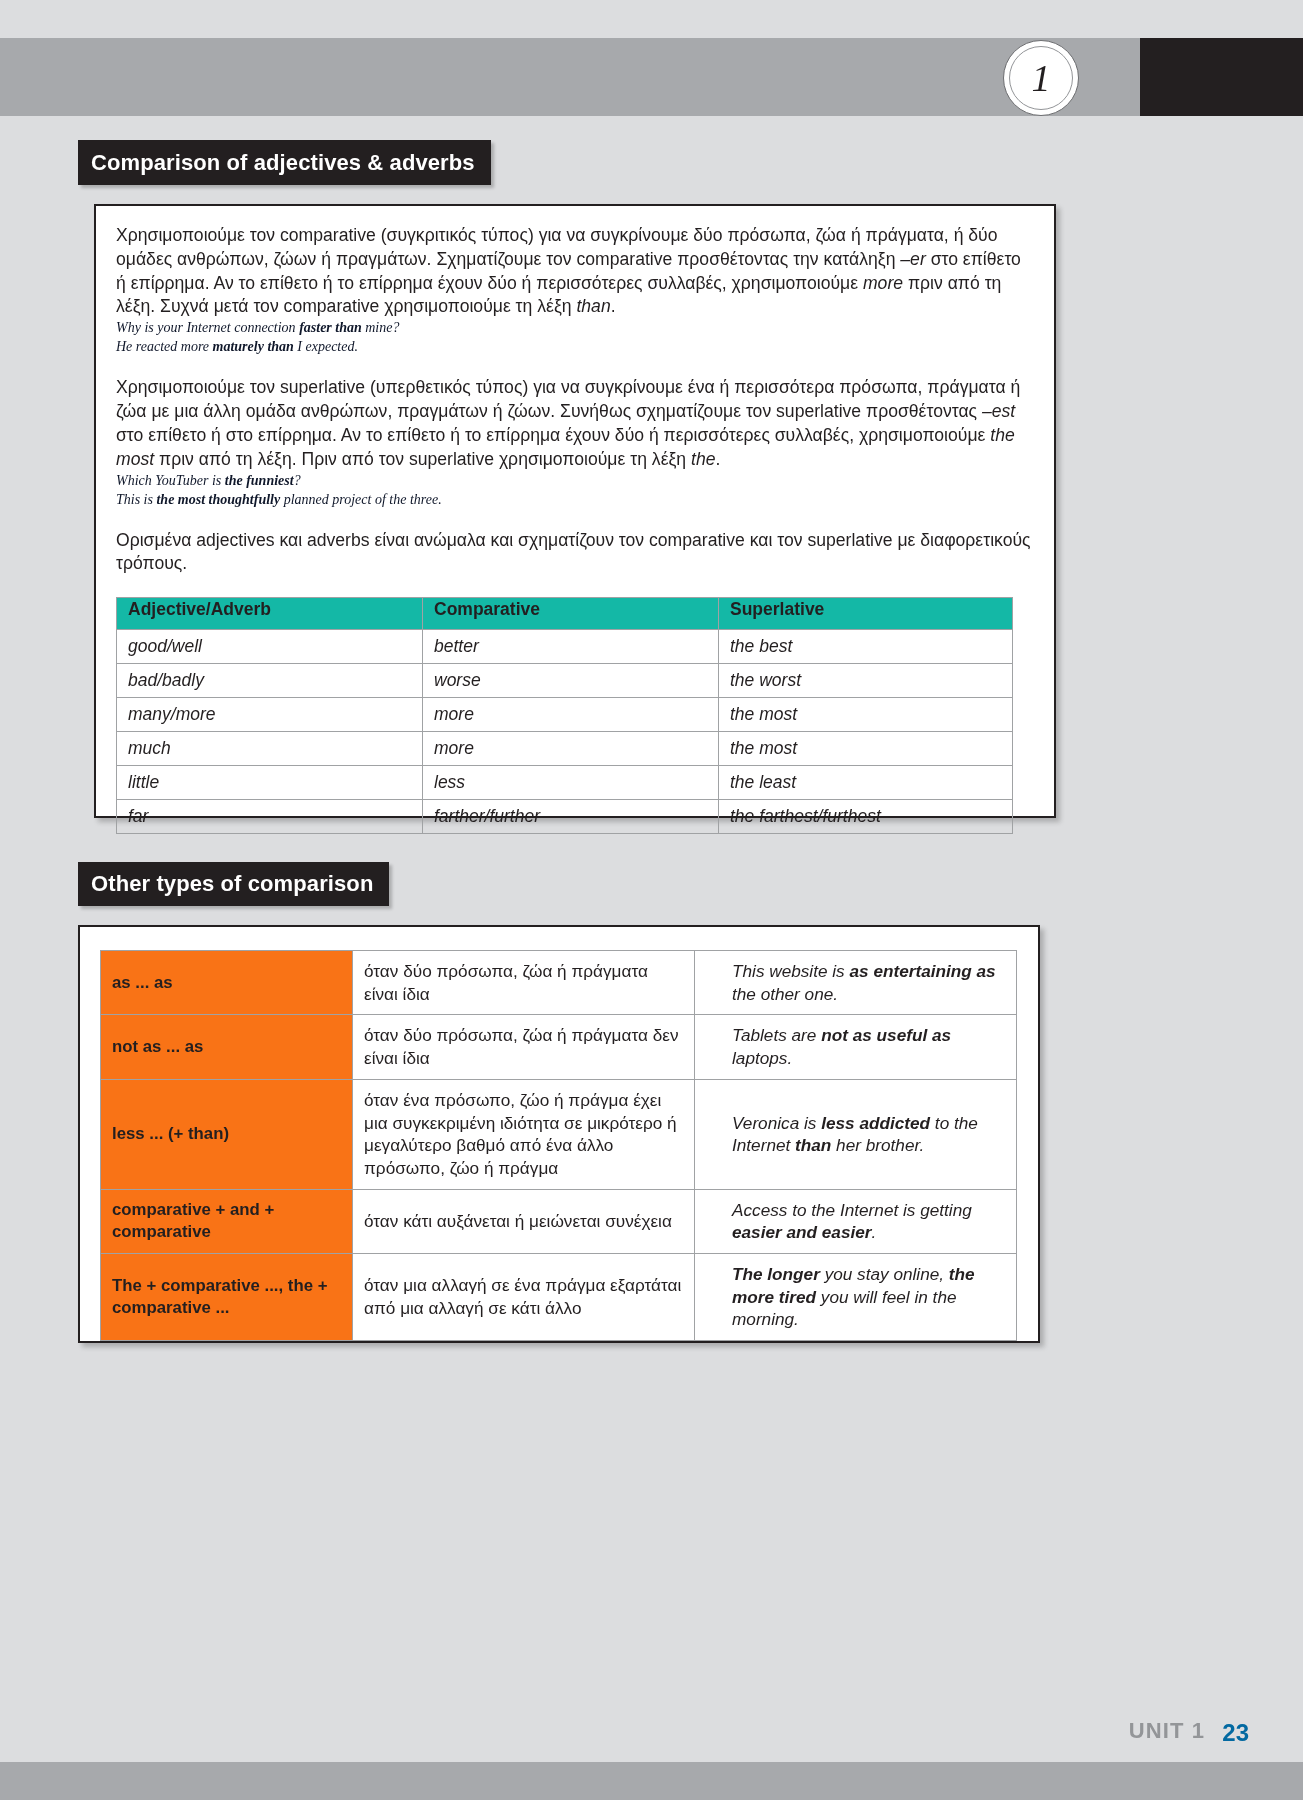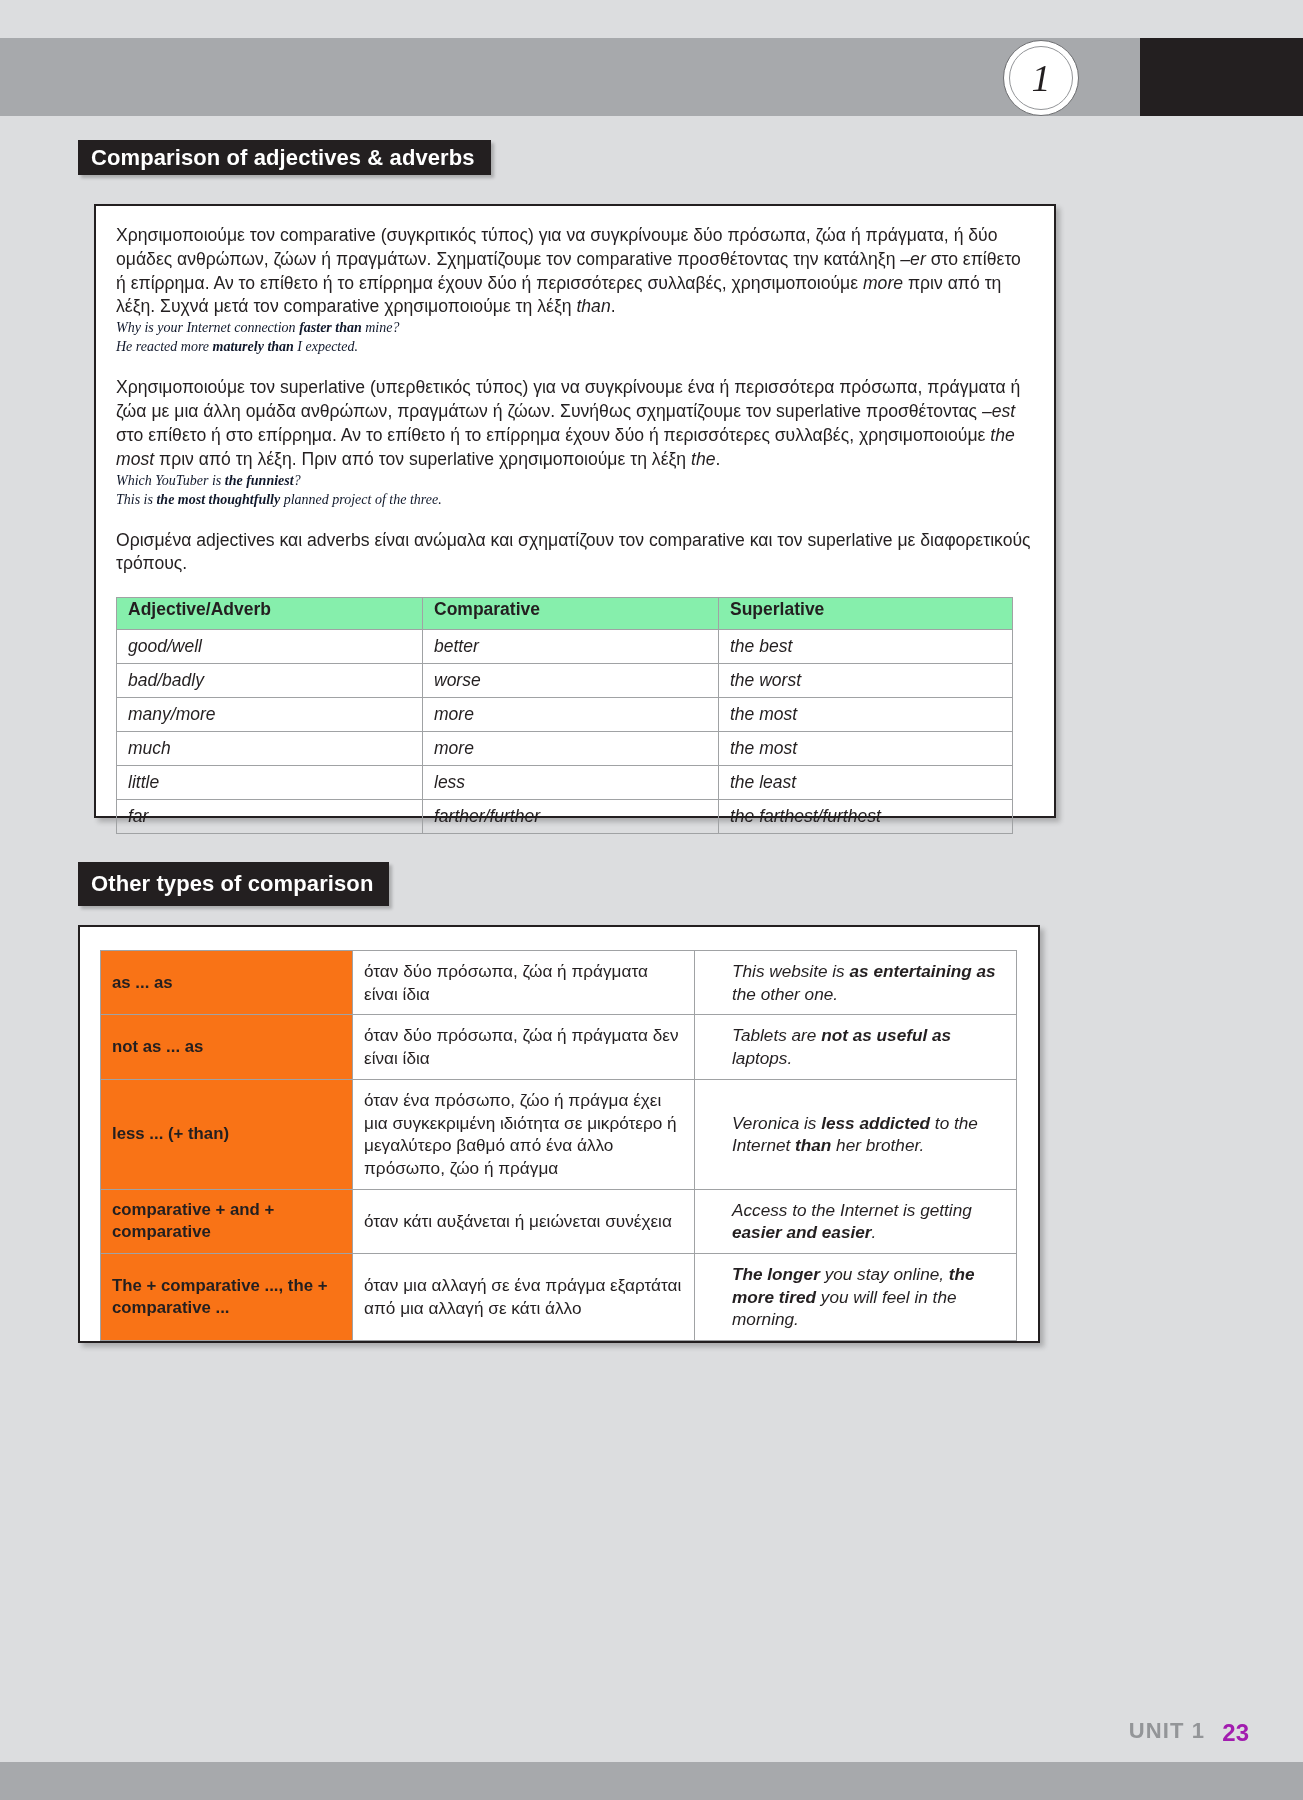--- a/index.html
+++ b/index.html
@@ -63,21 +63,21 @@
     position: absolute;
     background: #231f20;
     color: #ffffff;
     font-weight: bold;
     letter-spacing: .1px;
     display: flex;
     align-items: center;
     padding: 0 16px 0 13px;
     box-shadow: 3px 3px 3px rgba(0,0,0,.22);
   }
-  #sect1-head { left: 78px; top: 140px; height: 35px; font-size: 22px; }
+  #sect1-head { left: 78px; top: 140px; height: 45px; font-size: 22px; }
   #sect2-head { left: 78px; top: 862px; height: 44px; font-size: 22px; }
 
   
   .panel {
     position: absolute;
     background: #ffffff;
     border: 2px solid #231f20;
     box-shadow: 4px 4px 5px rgba(0,0,0,.22);
   }
   #panel1 { left: 94px; top: 204px; width: 962px; height: 614px; }
@@ -109,21 +109,21 @@
     width: 896px;
     border-collapse: collapse;
     table-layout: fixed;
   }
   table.t1 th, table.t1 td {
     border: 1px solid #a0a2a4;
     text-align: left;
     vertical-align: middle;
   }
   table.t1 th {
-    background: #86efac;
+    background: #14b8a6;
     font-size: 17.5px;
     font-weight: bold;
     color: #231f20;
     padding: 0 0 8px 11px;
     height: 32px;
   }
   table.t1 td {
     font-size: 17.5px;
     font-style: italic;
     color: #231f20;
@@ -171,21 +171,21 @@
     right: 98px; bottom: 56px;
     font-size: 22px;
     letter-spacing: 1.1px;
     color: #939598;
     font-weight: bold;
   }
   .footer-page {
     position: absolute;
     right: 54px; bottom: 53px;
     font-size: 24px;
-    color: #a21caf;
+    color: #0369a1;
     font-weight: bold;
   }
 </style>
 </head>
 <body>
 
 <div class="page">
 
   <div class="topbar"></div>
   <div class="topbar-black"></div>

